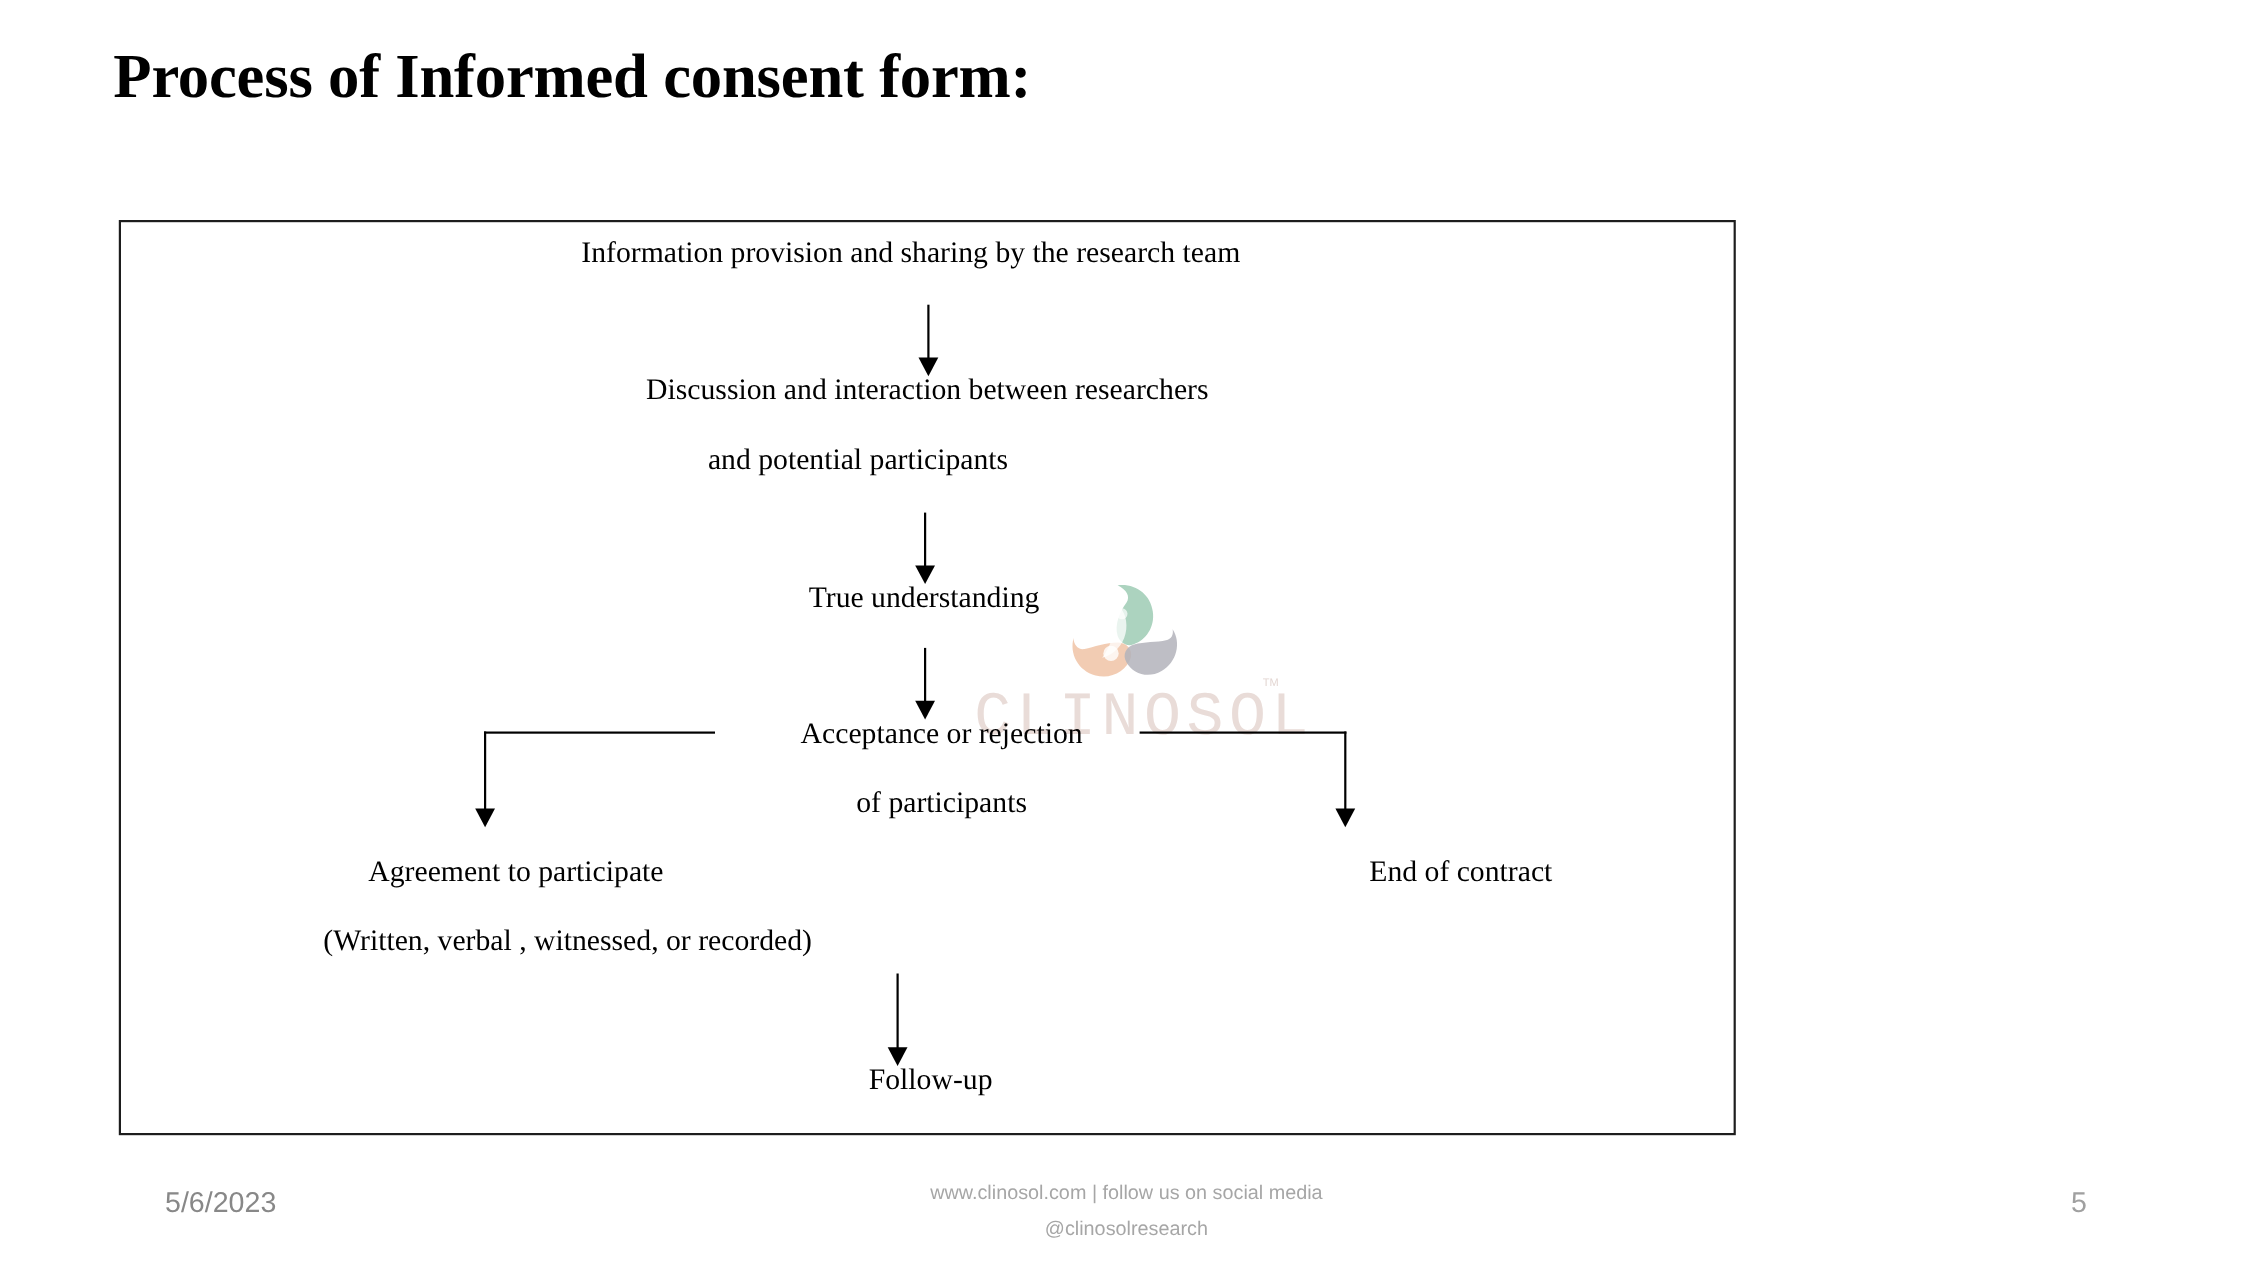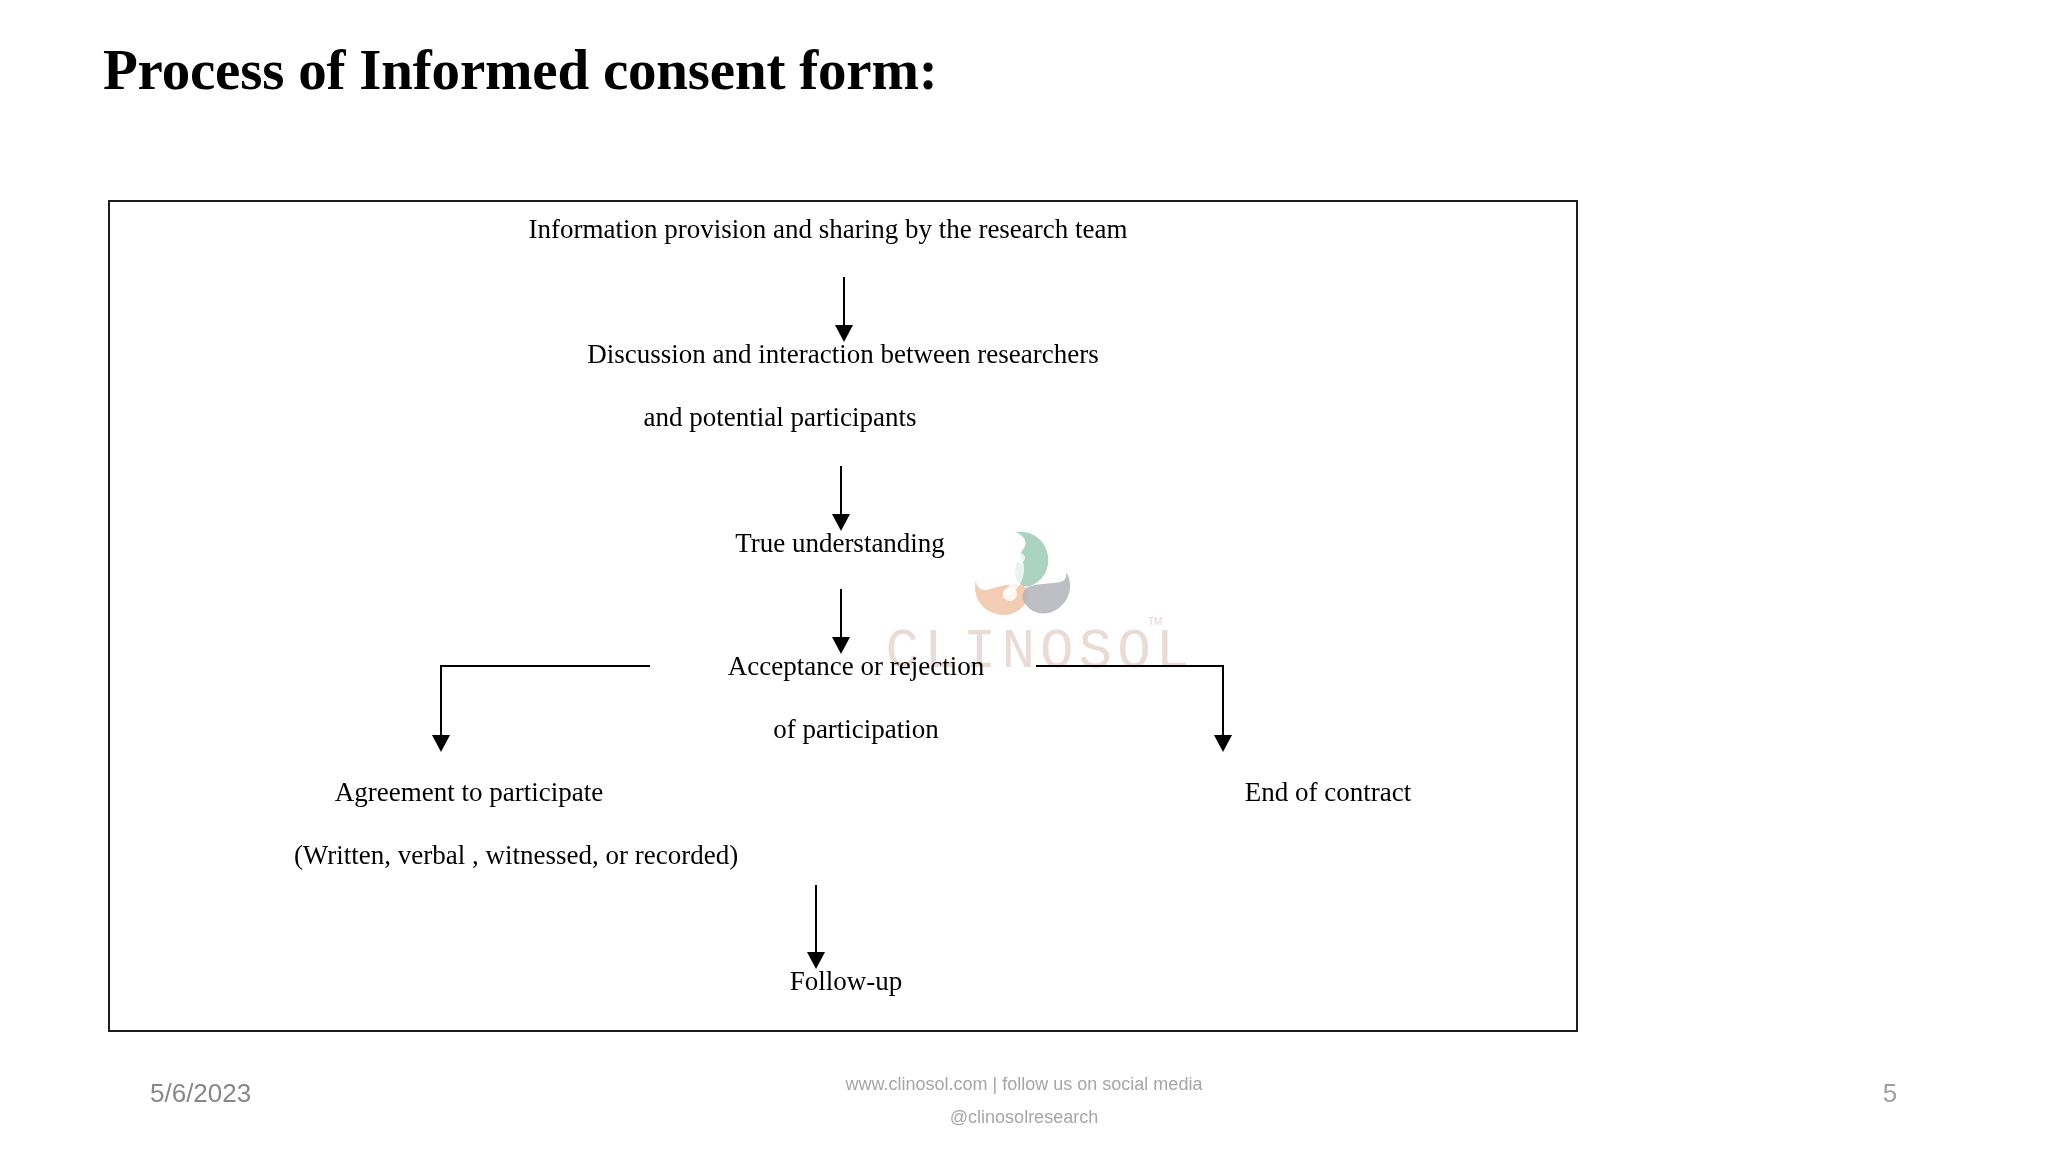--- a/index.html
+++ b/index.html
@@ -184,21 +184,21 @@
 
   <div class="vline" style="left:840px; top:466px; height:53px;"></div>
   <div class="arrowhead" style="left:832px; top:514px;"></div>
 
   <div class="flow-text centered" style="left:840px; top:519px;">True understanding</div>
 
   <div class="vline" style="left:840px; top:589px; height:53px;"></div>
   <div class="arrowhead" style="left:832px; top:637px;"></div>
 
   <div class="flow-text centered" style="left:856px; top:642px;">Acceptance or rejection</div>
-  <div class="flow-text centered" style="left:856px; top:705px;">of participation</div>
+  <div class="flow-text centered" style="left:856px; top:705px;">of participants</div>
 
   <div class="hline" style="left:440px; top:665px; width:210px;"></div>
   <div class="vline" style="left:440px; top:665px; height:75px;"></div>
   <div class="arrowhead" style="left:432px; top:735px;"></div>
 
   <div class="hline" style="left:1036px; top:665px; width:188px;"></div>
   <div class="vline" style="left:1222px; top:665px; height:75px;"></div>
   <div class="arrowhead" style="left:1214px; top:735px;"></div>
 
   <div class="flow-text centered" style="left:469px; top:768px;">Agreement to participate</div>

